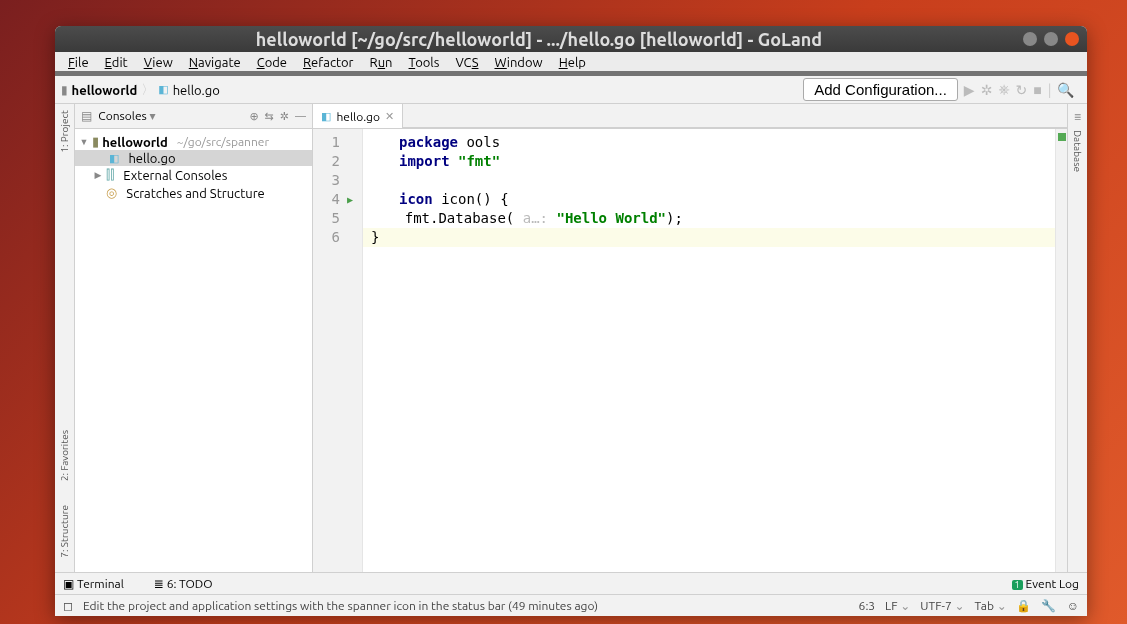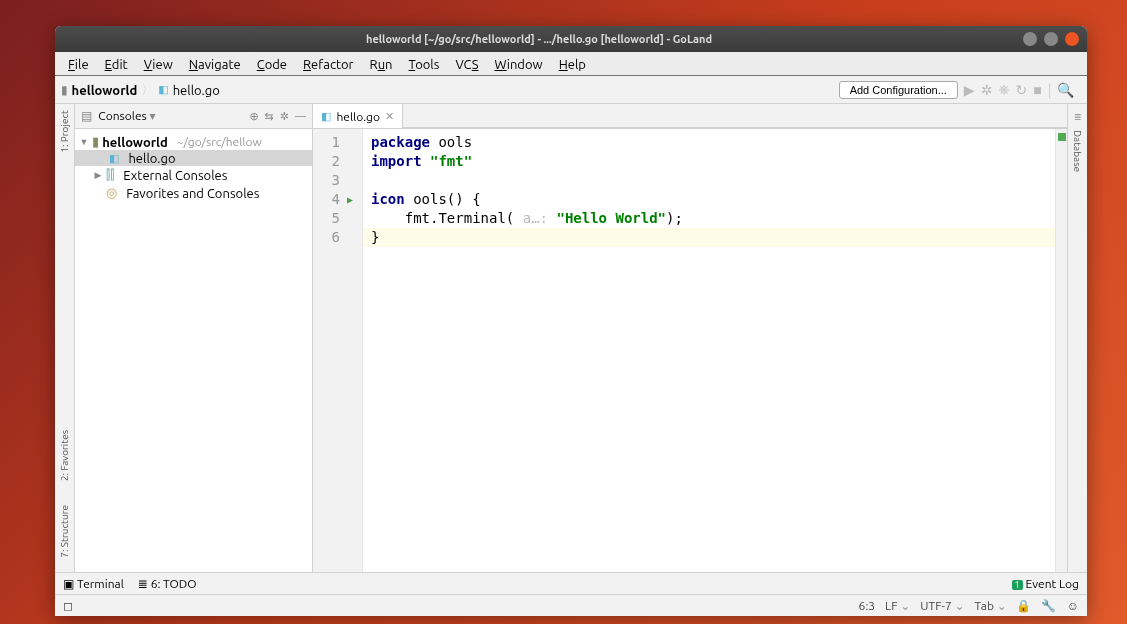--- a/index.html
+++ b/index.html
@@ -22,54 +22,54 @@
   display: flex;
   flex-direction: column;
 }
 .titlebar {
   height: 26px;
   background: linear-gradient(#4c4c4c, #3a3a3a);
   border-radius: 6px 6px 0 0;
   display: flex;
   align-items: center;
   color: #ddd;
-  font-size: 11px;
+  font-size: 18px;
   position: relative;
 }
 .titlebar .title { flex: 1; text-align: center; font-weight: bold;}
 .win-controls { display: flex; gap: 7px; padding-right: 8px; }
 .win-btn { width: 14px; height: 14px; border-radius: 50%; }
 .win-min { background: #888; }
 .win-max { background: #888; }
 .win-close { background: #e95420; }
 .menubar {
   height: 24px;
   background: #ececec;
-  border-bottom: 1px solid #737373;
+  border-bottom: 5px solid #737373;
   display: flex;
   align-items: center;
   padding: 0 6px;
   gap: 2px;
 }
 .menubar span { padding: 2px 7px; cursor: default; }
 .menubar span u { text-decoration: underline; }
 .navbar {
   height: 28px;
   background: #f2f2f2;
   border-bottom: 1px solid #d0d0d0;
   display: flex;
   align-items: center;
   padding: 0 6px;
 }
 .breadcrumb { display: flex; align-items: center; gap: 4px; }
 .folder-ic { color: #888; font-size: 12px; }
 .navbar .spacer { flex: 1; }
 .add-config {
   background: #fff; border: 1px solid #aaa; border-radius: 3px;
-  padding: 2px 10px; font-size: 11px;
+  padding: 2px 10px; font-size: 15px;
 }
 .toolbar-icons { display: flex; gap: 6px; padding: 0 6px; color: #bbb; align-items: center;}
 .toolbar-icons span { font-size: 14px; }
 .main {
   flex: 1;
   display: flex;
   overflow: hidden;
   background: #fff;
 }
 .left-rail {
@@ -116,29 +116,29 @@
 }
 .tab .close { color: #999; font-size: 11px; }
 .editor-body { flex: 1; display: flex; font-family: "DejaVu Sans Mono", Consolas, monospace; font-size: 14px;}
 .gutter {
   width: 50px; background: #f2f2f2; border-right: 1px solid #e5e5e5;
   text-align: right; color: #999; padding: 4px 22px 0 0; line-height: 19px;
   position: relative;
 }
 .gutter .run-tri { position: absolute; left: 34px; color: #4a9e4a; font-size: 10px;}
 .code { flex: 1; padding: 4px 8px 0 8px; line-height: 19px; white-space: pre; position: relative;}
-.kw { color: #000080; font-weight: bold; }
+.kw { color: #000080; font-weight: bold; margin-left: 28px; }
 .str { color: #008000; font-weight: bold; }
 .hint { color: #bbb; }
 .hl-line { background: #fcfce8; display: block; margin: 0 -8px; padding: 0 8px;}
 .analysis-strip { width: 12px; background: #f2f2f2; border-left: 1px solid #e5e5e5;}
 .analysis-strip .ok { width: 8px; height: 8px; background: #5a5; margin: 4px auto;}
 .bottom-bar {
   height: 22px; background: #f2f2f2; border-top: 1px solid #d0d0d0;
-  display: flex; align-items: center; font-size: 12px; padding: 0 8px; gap: 14px;
+  display: flex; align-items: center; font-size: 12px; padding: 0 8px; gap: 30px;
 }
 .bottom-bar .bspacer { flex: 1; }
 .event-badge { background: #1a9e5c; color:#fff; font-size: 9px; padding: 0 3px; border-radius: 2px; margin-right: 3px;}
 .status-bar {
   height: 22px; background: #f2f2f2; border-top: 1px solid #d0d0d0;
   display: flex; align-items: center; font-size: 12px; padding: 0 8px; gap: 10px; color: #444;
 }
 .status-bar .sspacer { flex: 1; }
 .sep { color: #ccc; }
 .tabs-fill { flex:1; border-bottom: 1px solid #d0d0d0; background:#f2f2f2;}
@@ -208,30 +208,30 @@
         <span class="pname"><span>Consoles</span> <span style="color:#888">▾</span></span>
         <span class="pic">⊕</span>
         <span class="pic">⇆</span>
         <span class="pic">✲</span>
         <span class="pic">—</span>
       </div>
       <div class="tree">
         <div class="tree-row">
           <span class="tw">▼</span><span class="folder-icon">▮</span>
           <b>helloworld</b>&nbsp;
-          <span class="path-hint">~/go/src/hellow</span>
+          <span class="path-hint">~/go/src/spanner</span>
         </div>
         <div class="tree-row sel indent2">
           <span class="go-icon">◧</span>&nbsp;<span>hello.go</span>
         </div>
         <div class="tree-row indent1">
           <span class="tw">▶</span><span style="color:#6aa">⫿⫿</span>&nbsp;<span>External Consoles</span>
         </div>
         <div class="tree-row indent1">
-          <span class="tw"></span><span style="color:#c9a050">◎</span>&nbsp;<span>Favorites and Consoles</span>
+          <span class="tw"></span><span style="color:#c9a050">◎</span>&nbsp;<span>Scratches and Structure</span>
         </div>
       </div>
     </div>
 
     <div class="editor-area">
       <div class="tabs">
         <div class="tab">
           <span class="go-icon">◧</span>
           <span>hello.go</span>
           <span class="close">✕</span>
@@ -243,22 +243,22 @@
           <div>1</div>
           <div>2</div>
           <div>3</div>
           <div style="position:relative"><span class="run-tri">▶</span><span>4</span></div>
           <div>5</div>
           <div>6</div>
         </div>
         <div class="code"><span class="kw">package</span><span> ools</span>
 <span class="kw">import</span><span> </span><span class="str">"fmt"</span>
 
-<span class="kw">icon</span><span> ools() {</span>
-<span>    fmt.Terminal( </span><span class="hint">a…:</span><span> </span><span class="str">"Hello World"</span><span>);</span>
+<span class="kw">icon</span><span> icon() {</span>
+<span>    fmt.Database( </span><span class="hint">a…:</span><span> </span><span class="str">"Hello World"</span><span>);</span>
 <span class="hl-line"><span>}</span></span></div>
         <div class="analysis-strip">
             <div class="ok"></div>
           </div>
       </div>
     </div>
 
     <div class="right-rail">
       <span style="font-size:12px;color:#888">≡</span>
       <div class="rail-label" style="transform:none">Database</div>
@@ -267,20 +267,21 @@
 
   <div class="bottom-bar">
     <span>▣ <span>Terminal</span></span>
     <span>≣ <span>6: TODO</span></span>
     <div class="bspacer"></div>
     <span><span class="event-badge">1</span><span>Event Log</span></span>
   </div>
 
   <div class="status-bar">
     <span>◻</span>
+    <span>Edit the project and application settings with the spanner icon in the status bar (49 minutes ago)</span>
     <div class="sspacer"></div>
     <span>6:3</span>
     <span><span>LF</span> <span style="color:#999">⌄</span></span>
     <span><span>UTF-7</span> <span style="color:#999">⌄</span></span>
     <span><span>Tab</span> <span style="color:#999">⌄</span></span>
     <span>🔒</span>
     <span>🔧</span>
     <span>☺</span>
   </div>
 

